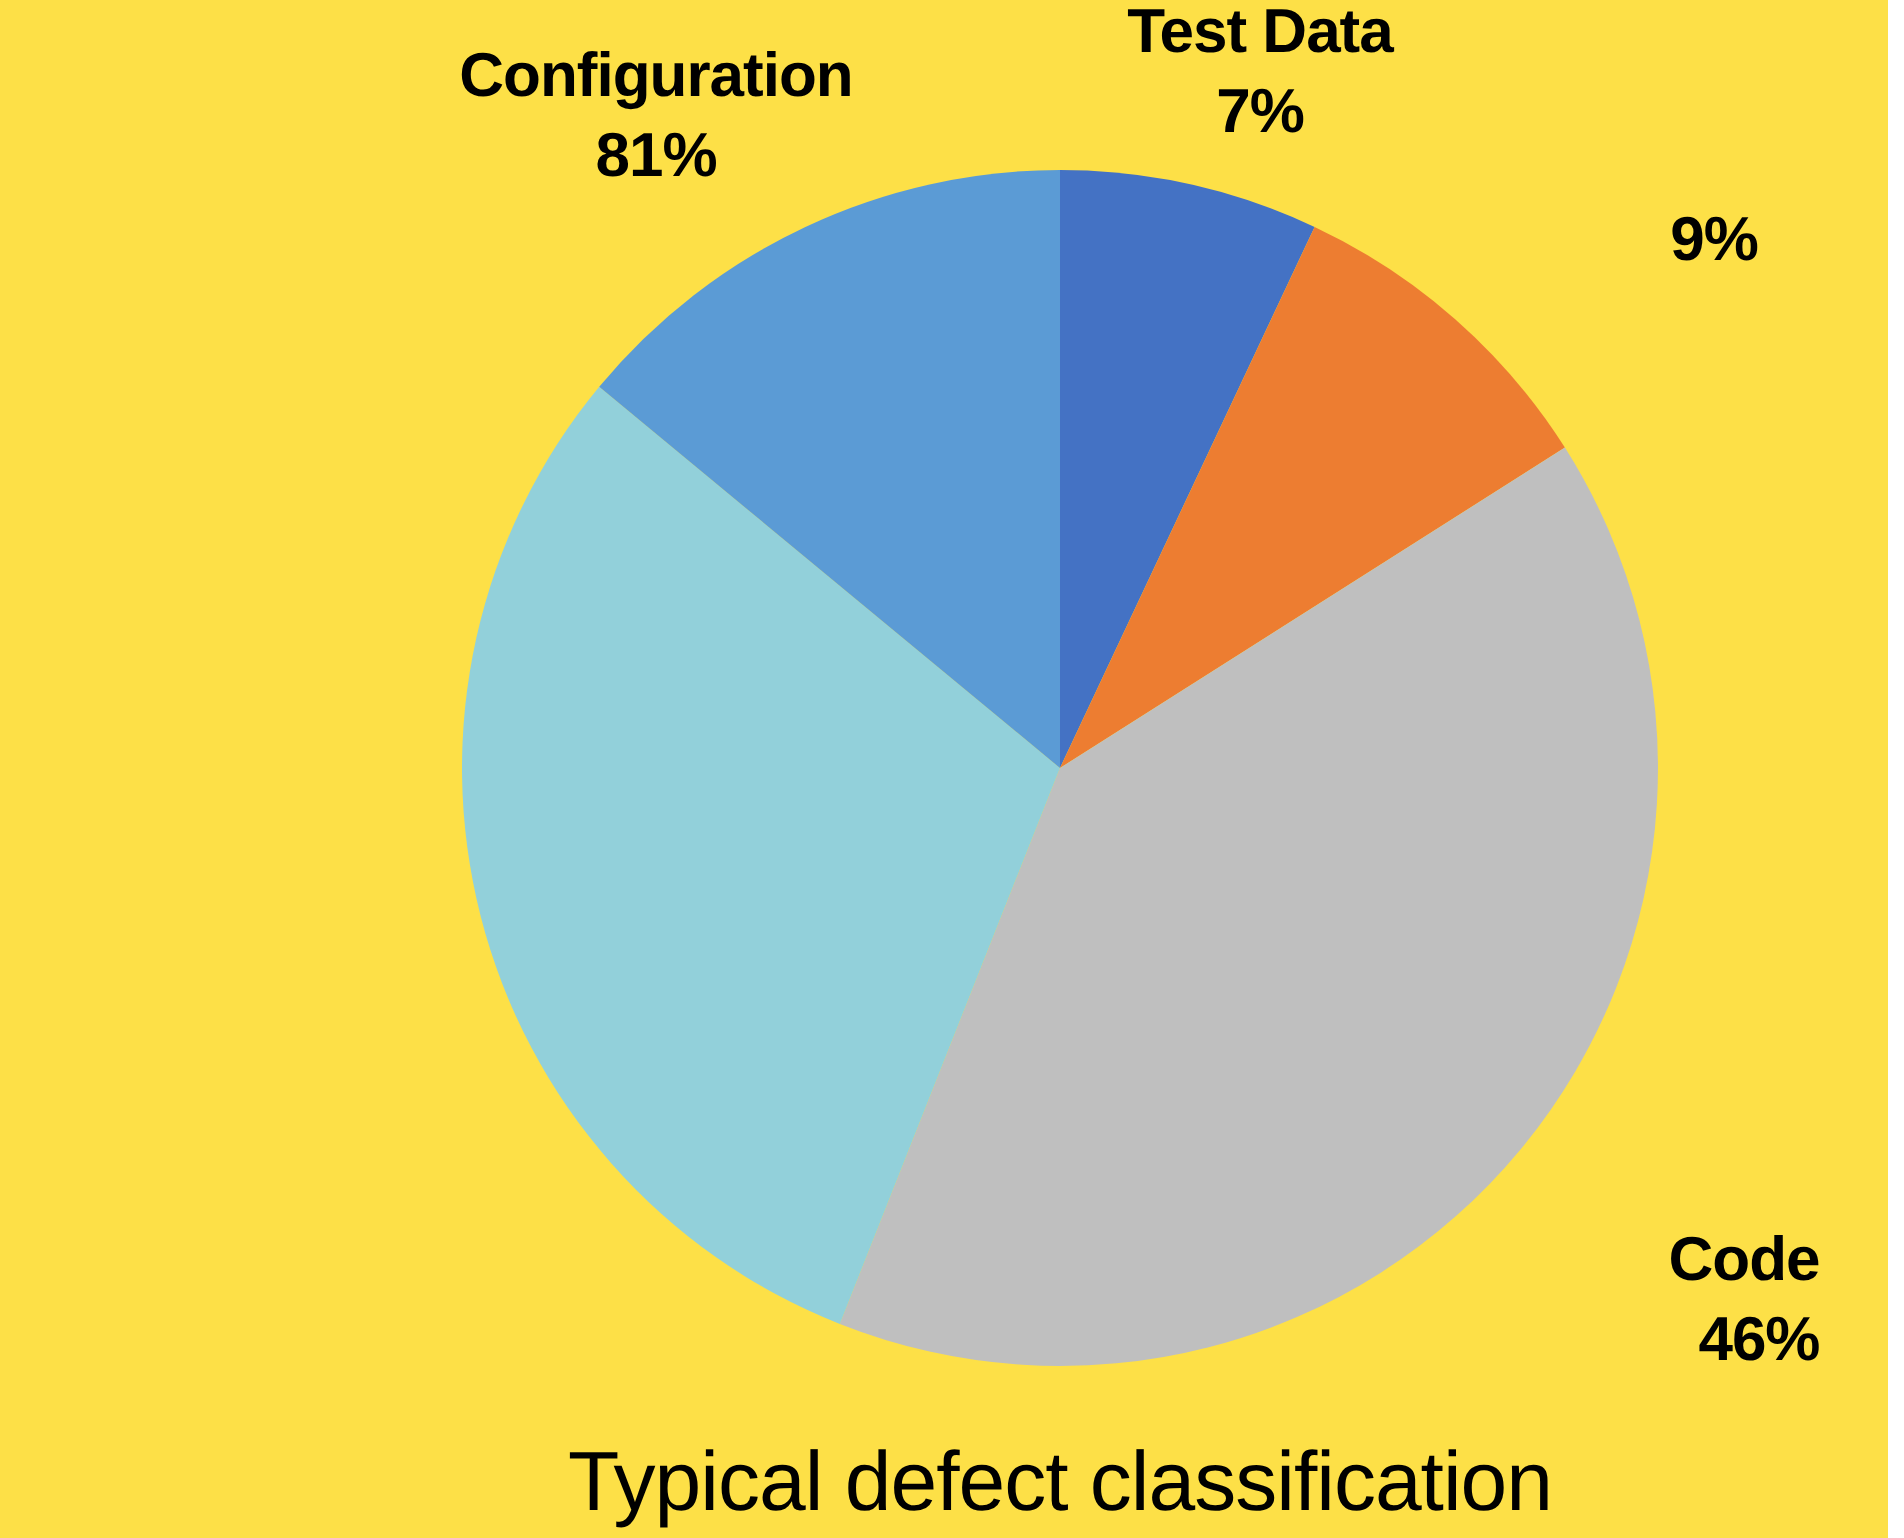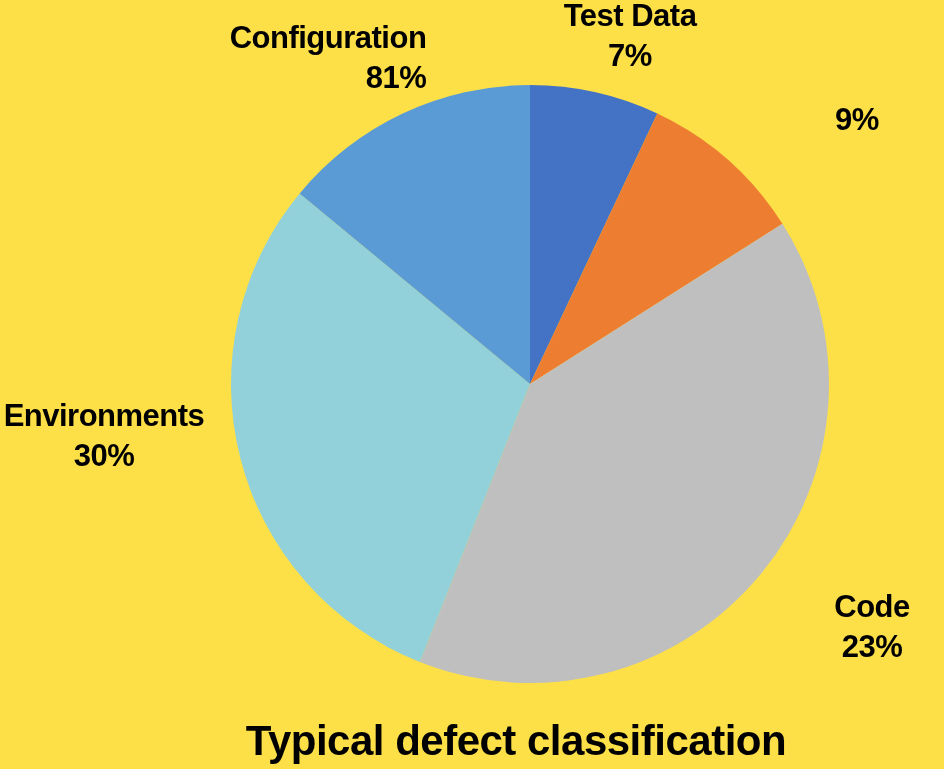--- a/index.html
+++ b/index.html
@@ -28,31 +28,31 @@
     text-align: center;
     color: #000000;
     font-weight: bold;
     font-size: 31px;
     line-height: 40px;
     letter-spacing: -0.5px;
     white-space: nowrap;
   }
   .lbl-test-data      { left: 630px; top: -4px; }
   .lbl-workaround     { left: 857px; top: 100px; }
-  .lbl-code           { left: 872px; top: 587px; }
+  .lbl-code           { left: 872px; top: 610px; text-align: right; }
   .lbl-environments   { left: 104px; top: 396px; }
-  .lbl-configuration  { left: 328px; top: 18px; text-align: right; }
+  .lbl-configuration  { left: 328px; top: 18px; }
   .chart-title {
     position: absolute;
-    left: 516px;
+    left: 530px;
     top: 716px;
     transform: translateX(-50%);
     text-align: center;
     color: #000000;
-    font-weight: bold;
+    font-weight: normal;
     font-size: 42px;
     line-height: 50px;
     letter-spacing: -0.5px;
     white-space: nowrap;
   }
 </style>
 </head>
 <body>
 
 <div class="canvas">
@@ -69,27 +69,23 @@
     <div>Test Data</div>
     <div>7%</div>
   </div>
 
   <div class="slice-label lbl-workaround">
     <div>9%</div>
   </div>
 
   <div class="slice-label lbl-code">
     <div>Code</div>
-    <div>23%</div>
+    <div>46%</div>
   </div>
 
-  <div class="slice-label lbl-environments">
-    <div>Environments</div>
-    <div>30%</div>
-  </div>
 
   <div class="slice-label lbl-configuration">
     <div>Configuration</div>
     <div>81%</div>
   </div>
 
   <div class="chart-title">Typical defect classification</div>
 
 </div>
 

